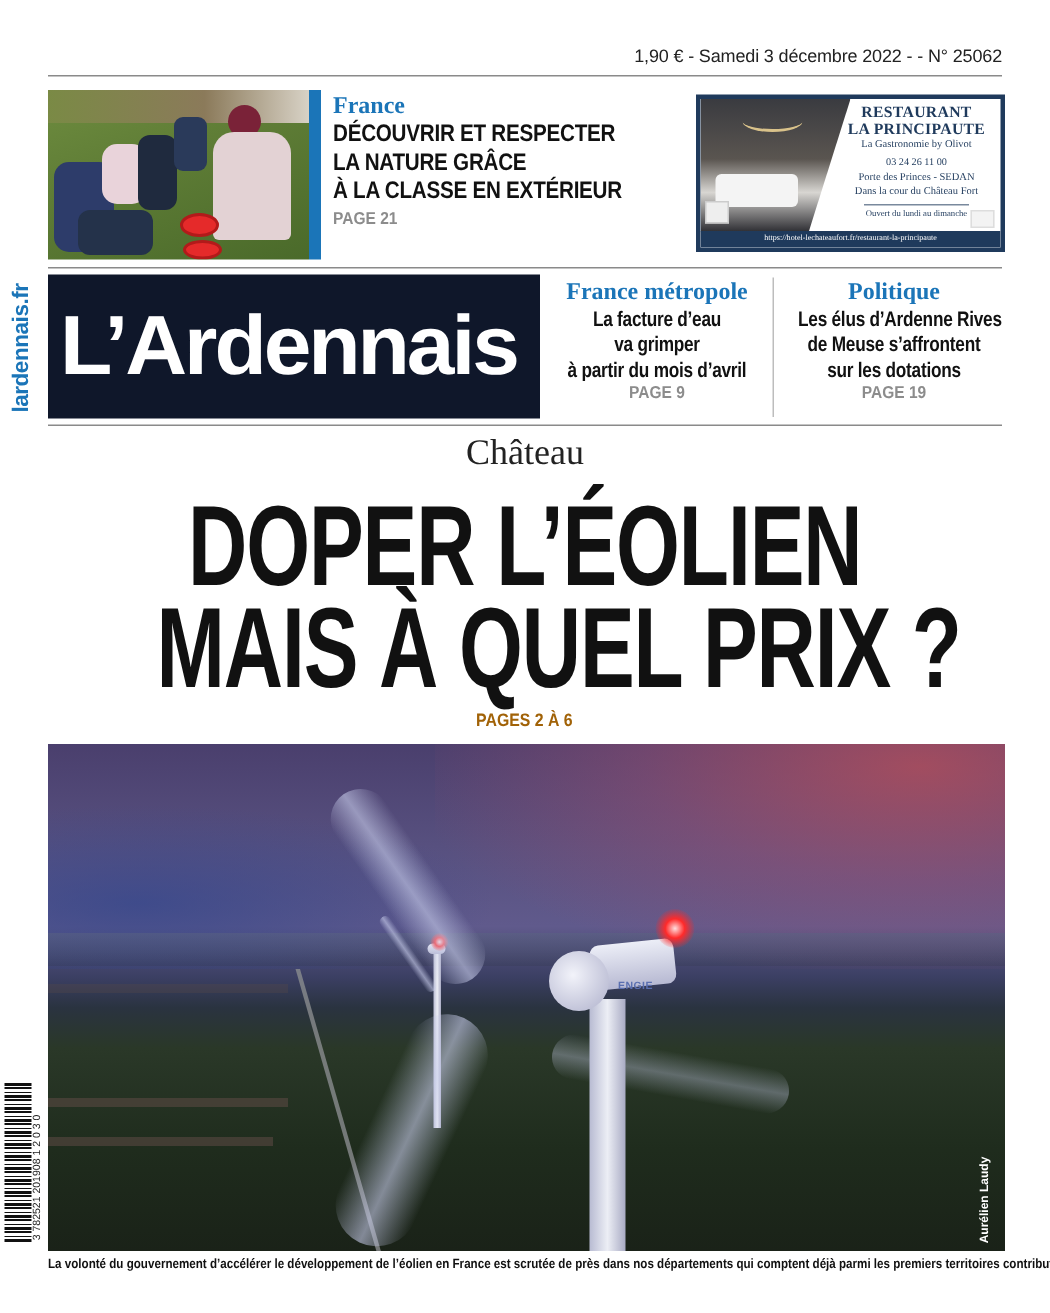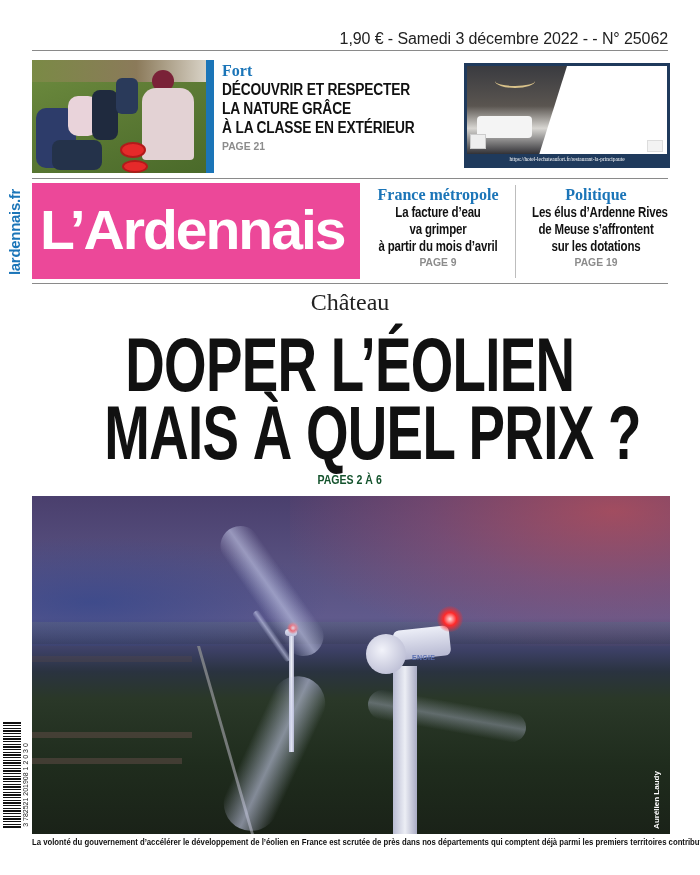--- a/index.html
+++ b/index.html
@@ -1,19 +1,19 @@
 <!DOCTYPE html>
 <html><head>
   <meta charset="utf-8">
   <style>
     * { box-sizing: border-box; margin: 0; padding: 0; }
     html, body { width: 700px; height: 875px; background: #ffffff; overflow: hidden; }
     body { position: relative; font-family: "Liberation Sans", sans-serif; color: #1a1a1a; }
 
-    .topline { position: absolute; top: 30px; right: 32px; font-size: 16px; color: #222; letter-spacing: -0.1px; }
+    .topline { position: absolute; top: 30px; right: 32px; font-size: 12px; color: #222; letter-spacing: -0.1px; }
     .rule { position: absolute; left: 32px; right: 32px; height: 1px; background: #8a8a8a; }
 
     
     .teaser-photo { position: absolute; left: 32px; top: 60px; width: 174px; height: 113px; overflow: hidden;
       background: linear-gradient(160deg, #6e8c3f 0%, #5f7d36 40%, #4a6a2a 100%); }
     .teaser-bar { position: absolute; left: 206px; top: 60px; width: 8px; height: 113px; background: #1b75b8; }
     .teaser-text { position: absolute; left: 222px; top: 62px; width: 230px; }
     .kicker { font-family: "Liberation Serif", serif; font-weight: bold; color: #1b75b8; font-size: 16px; line-height: 18px; }
     .teaser-headline { font-family: "Liberation Sans", sans-serif; font-weight: bold; font-size: 16px; line-height: 19px; color: #111;
       transform: scaleX(0.86); transform-origin: left; white-space: nowrap; letter-spacing: -0.2px; }
@@ -35,36 +35,36 @@
     .ad-hours { font-size: 5.8px; }
     .ad-url { position: absolute; left: 0; right: 0; bottom: 0; height: 11px; background: #1f3a5c; color: #fff; font-size: 5.4px;
       line-height: 11px; text-align: center; font-family: "Liberation Serif", serif; }
     .ad-logo-l { position: absolute; left: 3px; top: 68px; width: 16px; height: 15px; background: #eee; border: 1px solid #ccc; }
     .ad-logo-r { position: absolute; right: 4px; top: 74px; width: 16px; height: 12px; background: #f3f3f3; border: 1px solid #ddd; }
 
     
     .site-vertical { position: absolute; left: 2px; top: 184px; width: 24px; height: 95px; }
     .site-vertical span { position: absolute; left: 50%; top: 50%; transform: translate(-50%, -50%) rotate(-90deg);
       font-weight: bold; font-size: 15px; color: #1b75b8; white-space: nowrap; letter-spacing: -0.3px; }
-    .masthead { position: absolute; left: 32px; top: 183px; width: 328px; height: 96px; background: #ec4899; text-decoration: underline; }
+    .masthead { position: absolute; left: 32px; top: 183px; width: 328px; height: 96px; background: #0f172a; text-decoration: underline; }
     .masthead span { position: absolute; left: 8px; top: 12px; font-weight: bold; color: #fff; font-size: 56px; letter-spacing: -2px;
       line-height: 70px; white-space: nowrap; transform: scaleX(1.02); transform-origin: left; }
 
     .nav-teaser { position: absolute; top: 186px; text-align: center; }
     .nav-teaser .kicker { font-size: 16px; line-height: 18px; }
     .nav-teaser .nh { font-weight: bold; font-size: 14px; line-height: 17px; color: #111; transform: scaleX(0.82); white-space: nowrap; letter-spacing: -0.2px; }
     .nav-teaser .page-ref { transform: scaleX(0.9); transform-origin: center; margin-top: 1px; }
     .vsep { position: absolute; left: 515px; top: 185px; width: 1px; height: 93px; background: #bdbdbd; }
 
     
     .section-label { position: absolute; left: 0; width: 700px; top: 289px; text-align: center; font-family: "Liberation Serif", serif; font-size: 24px; color: #222; }
     .headline { position: absolute; left: 0; width: 700px; text-align: center; font-weight: bold; font-size: 76px; line-height: 70px; color: #111;
       letter-spacing: -1px; white-space: nowrap; }
     .headline span { display: inline-block; transform: scaleX(0.72); }
-    .pages-ref { position: absolute; left: 0; width: 700px; top: 473px; text-align: center; font-weight: bold; font-size: 12px; color: #14532d; }
+    .pages-ref { position: absolute; left: 0; width: 700px; top: 473px; text-align: center; font-weight: bold; font-size: 12px; color: #a16207; }
     .pages-ref span { display: inline-block; transform: scaleX(0.88); }
 
     
     .photo { position: absolute; left: 32px; top: 496px; width: 638px; height: 338px; overflow: hidden;
       background: linear-gradient(180deg, #4a3f6d 0%, #57507f 20%, #605a8c 36%, #3b3f63 46%, #2a3340 52%, #2a3828 60%, #1f2c1d 80%, #1a2218 100%); }
     .sky-red { position: absolute; right: 0; top: 0; width: 380px; height: 150px;
       background: radial-gradient(ellipse at 85% 10%, rgba(190,80,90,0.75) 0%, rgba(170,80,110,0.4) 40%, rgba(0,0,0,0) 75%); }
     .sky-blue { position: absolute; left: 0; top: 40px; width: 300px; height: 110px;
       background: radial-gradient(ellipse at 20% 60%, rgba(50,70,140,0.7) 0%, rgba(0,0,0,0) 70%); }
     .horizon { position: absolute; left: 0; right: 0; top: 126px; height: 22px; background: linear-gradient(180deg, rgba(90,100,130,0.5), rgba(40,50,60,0.2)); }
@@ -101,35 +101,45 @@
   <div style="position:absolute;left:4px;top:48px;width:40px;height:60px;border-radius:10px;background:#2d3c6a;"></div>
   <div style="position:absolute;left:36px;top:36px;width:30px;height:40px;border-radius:10px;background:#e9d3da;"></div>
   <div style="position:absolute;left:60px;top:30px;width:26px;height:50px;border-radius:8px;background:#1f2a3e;"></div>
   <div style="position:absolute;left:84px;top:18px;width:22px;height:36px;border-radius:6px;background:#2a3a5a;"></div>
   <div style="position:absolute;left:20px;top:80px;width:50px;height:30px;border-radius:8px;background:#24324a;"></div>
   <div style="position:absolute;left:88px;top:82px;width:26px;height:16px;border-radius:50%;background:#e52a2a;border:2px solid #b21a1a;"></div>
   <div style="position:absolute;left:90px;top:100px;width:26px;height:13px;border-radius:50%;background:#e52a2a;border:2px solid #b21a1a;"></div>
 </div>
 <div class="teaser-bar"></div>
 <div class="teaser-text">
-  <div class="kicker">Fort</div>
+  <div class="kicker">France</div>
   <div class="teaser-headline">DÉCOUVRIR ET RESPECTER</div>
   <div class="teaser-headline">LA NATURE GRÂCE</div>
   <div class="teaser-headline">À LA CLASSE EN EXTÉRIEUR</div>
   <div class="page-ref">PAGE 21</div>
 </div>
 
 <div class="ad">
   <div class="ad-inner">
     <div class="ad-photo">
       <div class="ad-chandelier"></div>
       <div class="ad-table"></div>
     </div>
     <div class="ad-logo-l"></div>
     <div class="ad-logo-r"></div>
+    <div class="ad-text">
+      <div class="ad-title">RESTAURANT</div>
+      <div class="ad-title">LA PRINCIPAUTE</div>
+      <div class="ad-sub">La Gastronomie by Olivot</div>
+      <div class="ad-info">03 24 26 11 00</div>
+      <div class="ad-sub">Porte des Princes - SEDAN</div>
+      <div class="ad-sub">Dans la cour du Château Fort</div>
+      <div class="ad-sep"></div>
+      <div class="ad-hours">Ouvert du lundi au dimanche</div>
+    </div>
     <div class="ad-url">https://hotel-lechateaufort.fr/restaurant-la-principaute</div>
   </div>
 </div>
 
 <div class="rule" style="top:178px"></div>
 
 <div class="site-vertical">
     <span>lardennais.fr</span>
   </div>
 <div class="masthead">

